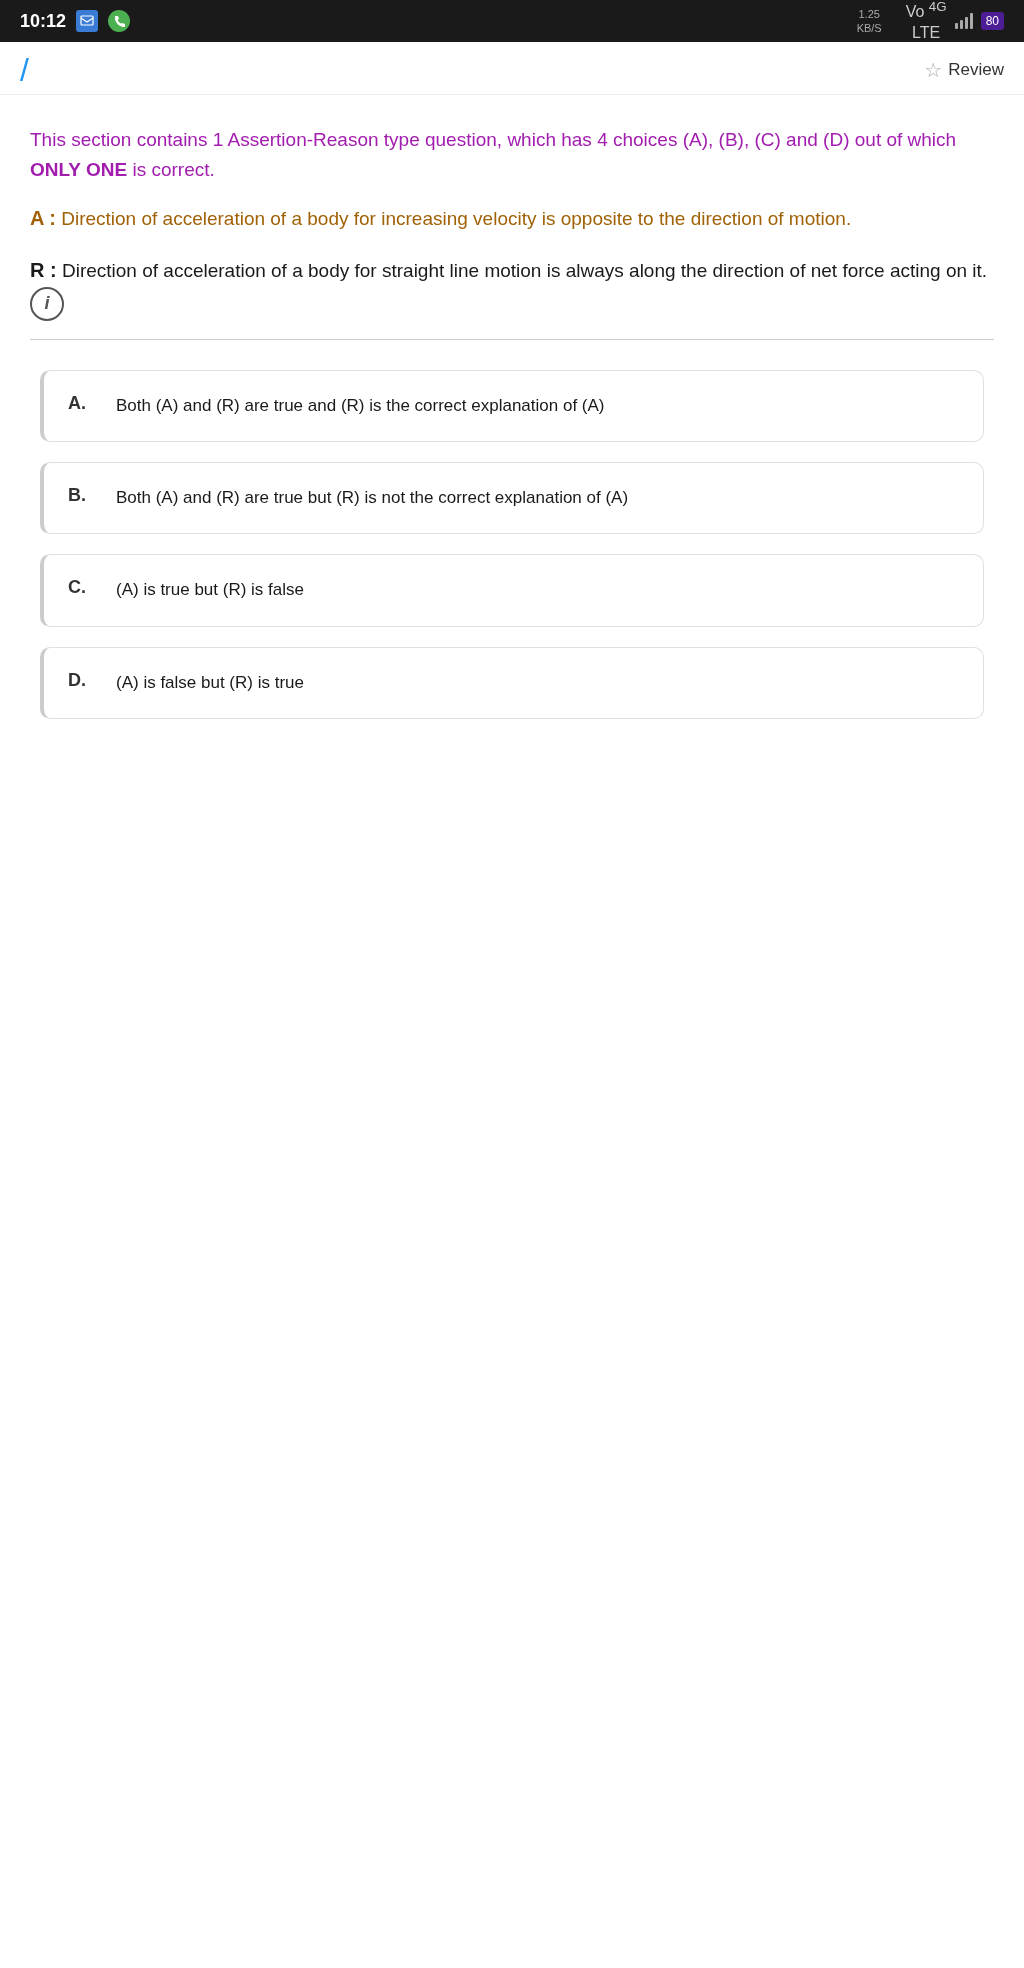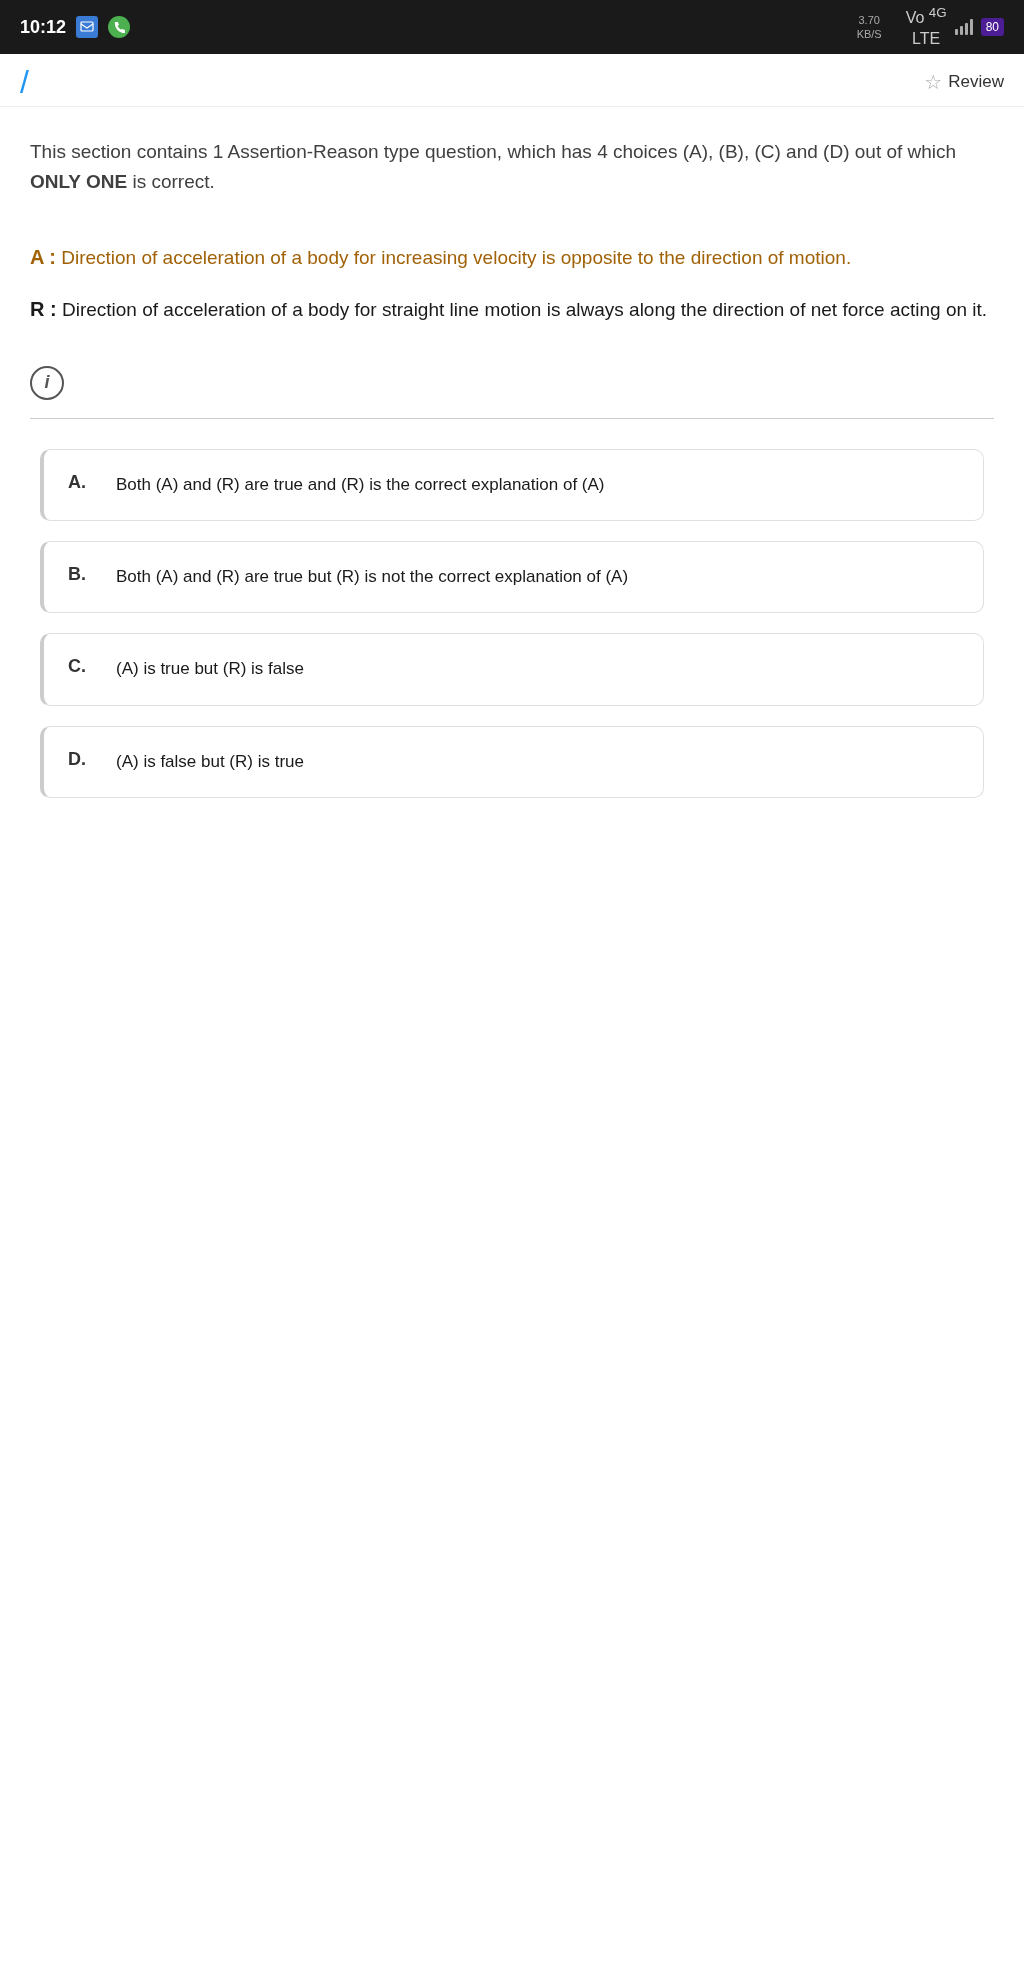--- a/index.html
+++ b/index.html
@@ -14,21 +14,21 @@
       background: #ffffff;
       font-family: 'Segoe UI', Arial, sans-serif;
       font-size: 16px;
       color: #1a1a1a;
     }
 
     
     .status-bar {
       background: #1a1a1a;
       color: #ffffff;
-      height: 54px;
+      height: 42px;
       display: flex;
       align-items: center;
       justify-content: space-between;
       padding: 0 20px;
     }
 
     .status-time {
       font-size: 18px;
       font-weight: 600;
       color: #ffffff;
@@ -98,41 +98,40 @@
     }
 
     
     .main-content {
       padding: 30px 30px 20px 30px;
     }
 
     .question-text {
       font-size: 19px;
       line-height: 1.6;
-      color: #404040;
-      margin-bottom: 43px;
+      color: #a21caf;
+      margin-bottom: 16px;
     }
 
     .assertion-text {
       font-size: 19px;
       line-height: 1.6;
       color: #a16207;
       margin-bottom: 20px;
     }
 
     .assertion-label {
       font-weight: 700;
       font-size: 20px;
     }
 
     .reason-text {
       font-size: 19px;
       line-height: 1.6;
       color: #1a1a1a;
-      margin-bottom: 40px;
     }
 
     
     .tag-row {
       display: flex;
       align-items: center;
       justify-content: space-between;
       margin-bottom: 18px;
     }
 
@@ -215,21 +214,21 @@
       </svg>
     </div>
     <div class="status-icon-phone">
       <svg width="12" height="12" viewBox="0 0 12 12" fill="white">
         <path d="M2 1h3l1 3-1.5 1c.8 1.6 2 2.8 3.5 3.5L9 8l3 1v3c-5.5.5-11-5-10-11z" fill="white"></path>
       </svg>
     </div>
   </div>
   <div class="status-right">
     <div style="font-size:11px;color:#aaa;text-align:center;line-height:1.3;">
-      <div style="white-space:pre;">3.70
+      <div style="white-space:pre;">1.25
 KB/S</div>
     </div>
     <div style="font-size:16px;color:#ccc;text-align:center;line-height:1.3;margin-left:16px;">
       <div>Vo <sup>4G</sup></div>
       <div>LTE</div>
     </div>
     <div style="display:flex;align-items:flex-end;gap:2px;height:16px;">
       <div style="width:3px;height:6px;background:#aaa;border-radius:1px;"></div>
       <div style="width:3px;height:9px;background:#aaa;border-radius:1px;"></div>
       <div style="width:3px;height:12px;background:#aaa;border-radius:1px;"></div>

